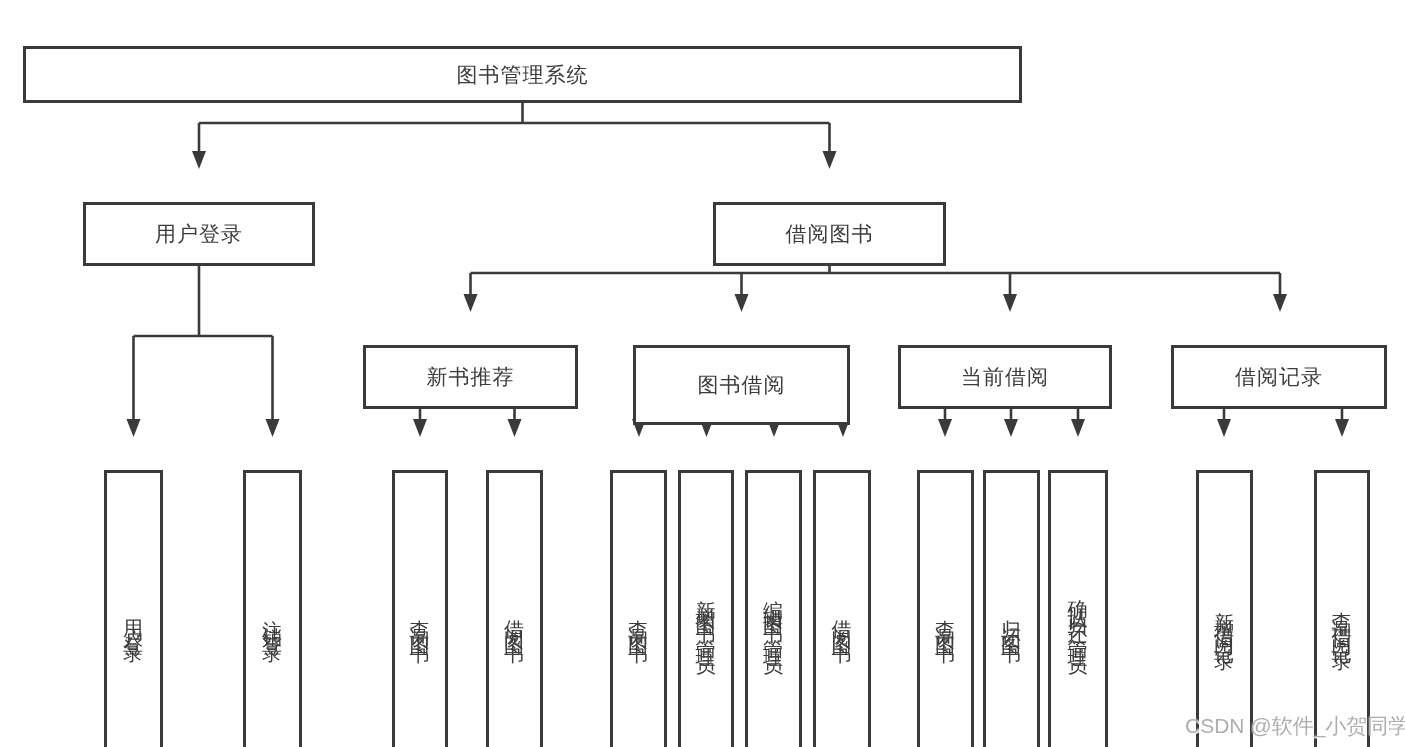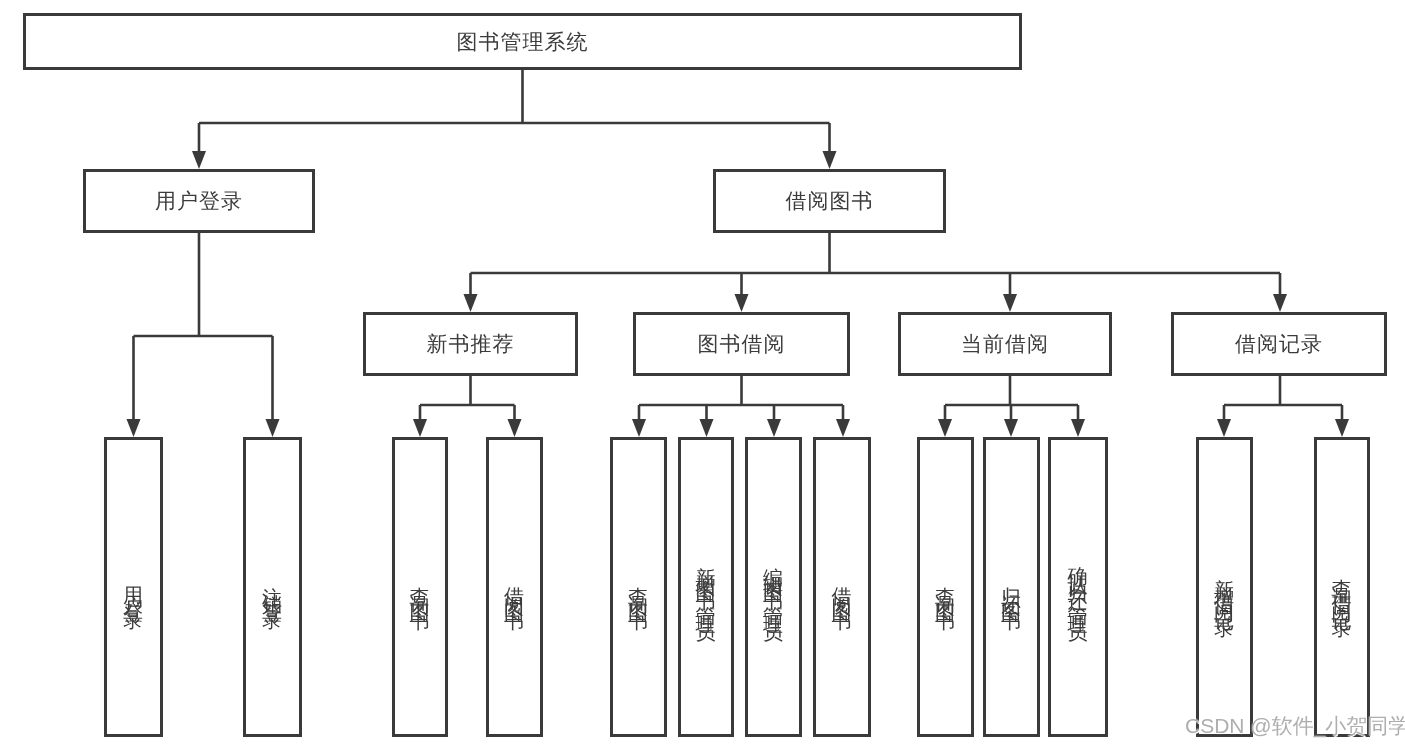--- a/index.html
+++ b/index.html
@@ -20,20 +20,21 @@
   .node {
     position: absolute;
     box-sizing: border-box;
     border: 3px solid #3a3a3a;
     background: #ffffff;
     display: flex;
     align-items: center;
     justify-content: center;
     z-index: 2;
     color: #3c3c3c;
+    margin-top: 33px;
   }
   .hlabel {
     font-size: 21px;
     letter-spacing: 1px;
     white-space: nowrap;
     color: #3c3c3c;
   }
   .vnode { z-index: 2; }
   .vlabel {
     writing-mode: vertical-rl;
@@ -119,21 +120,21 @@
   <div class="node" style="left:83px; top:169px; width:232px; height:64px;">
     <span class="hlabel">用户登录</span>
   </div>
   <div class="node" style="left:713px; top:169px; width:233px; height:64px;">
     <span class="hlabel">借阅图书</span>
   </div>
 
   <div class="node" style="left:363px; top:312px; width:215px; height:64px;">
     <span class="hlabel">新书推荐</span>
   </div>
-  <div class="node" style="left:633px; top:312px; width:217px; height:64px;">
+  <div class="node" style="left:633px; top:312px; width:217px; height:80px;">
     <span class="hlabel">图书借阅</span>
   </div>
   <div class="node" style="left:898px; top:312px; width:214px; height:64px;">
     <span class="hlabel">当前借阅</span>
   </div>
   <div class="node" style="left:1171px; top:312px; width:216px; height:64px;">
     <span class="hlabel">借阅记录</span>
   </div>
 
   <div class="node vnode" style="left:104px; top:437px; width:59px; height:300px;">

